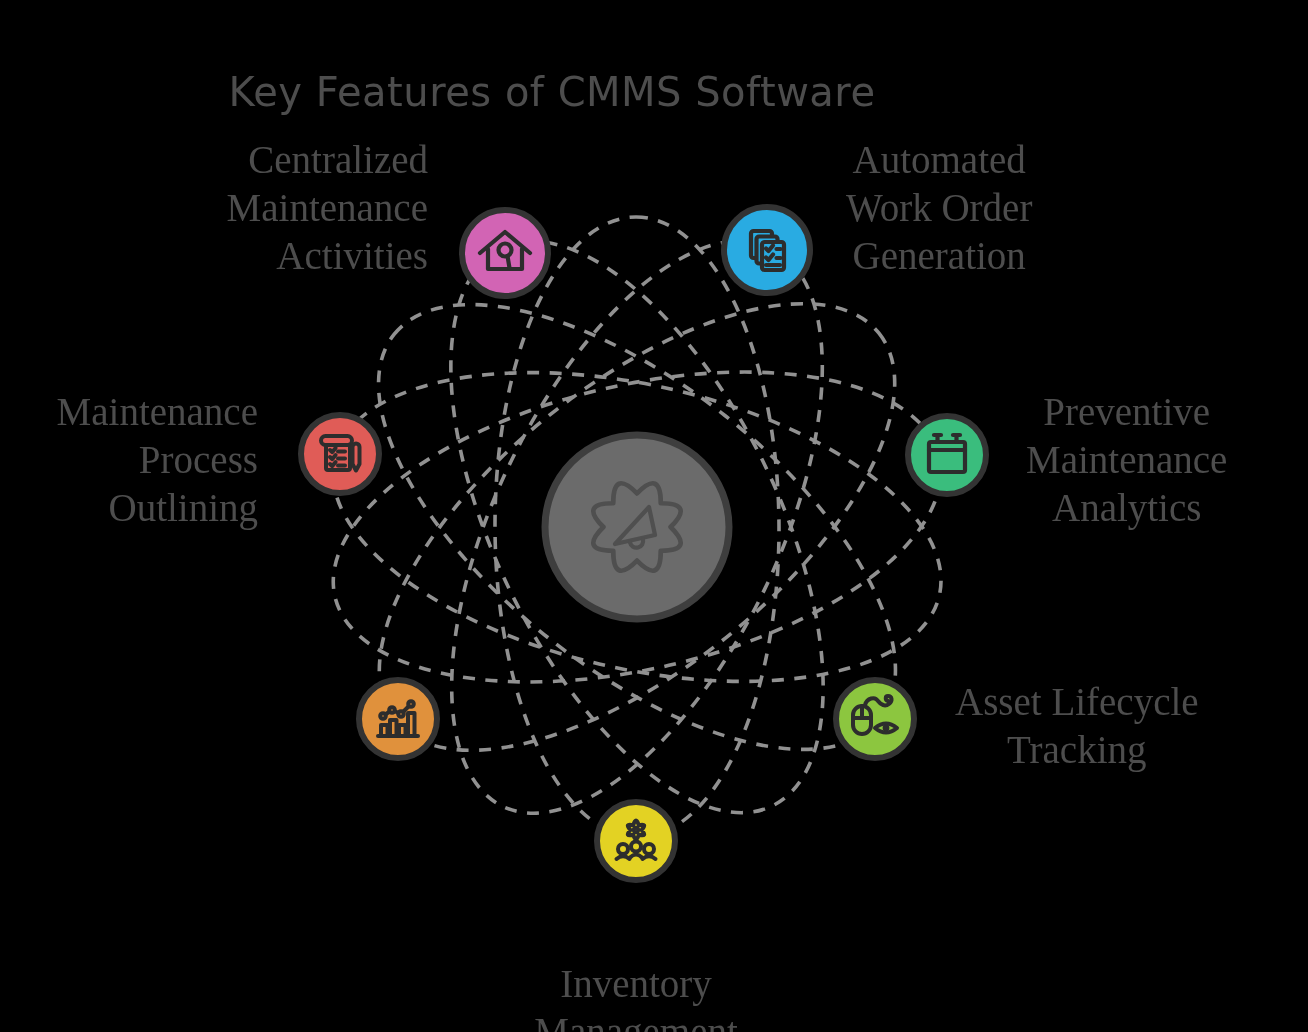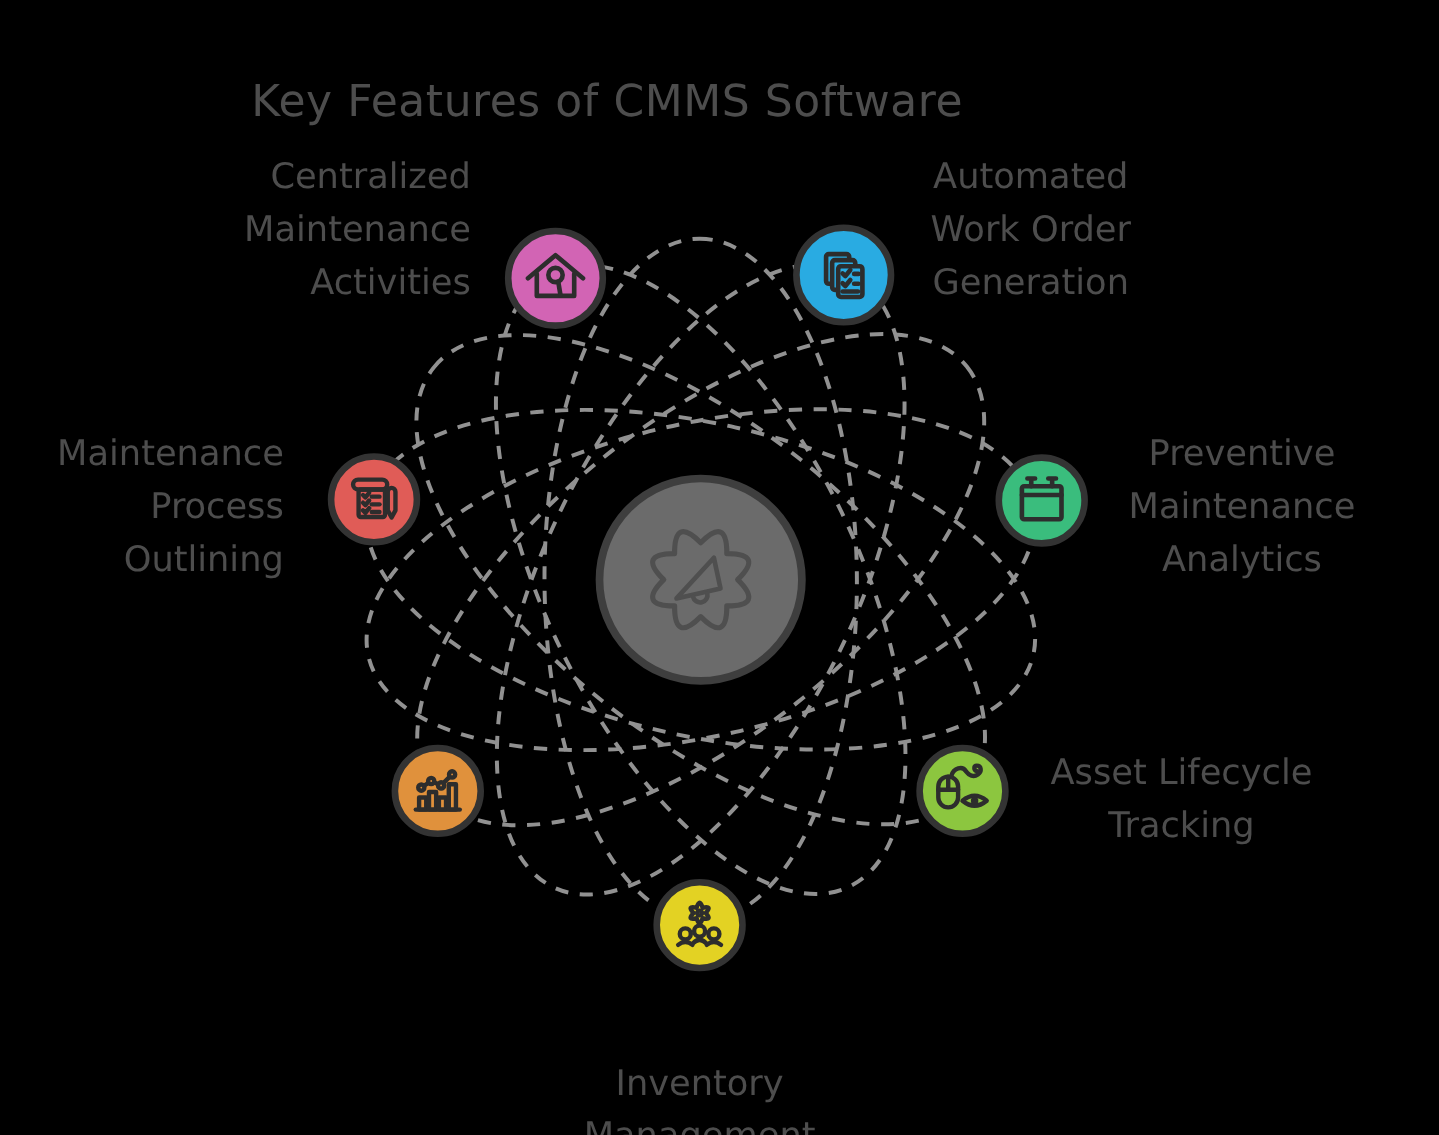--- a/index.html
+++ b/index.html
@@ -11,23 +11,24 @@
   }
   .stage { position: absolute; top: 0; left: 0; width: 1308px; height: 1032px; }
   .diagram-svg { position: absolute; top: 0; left: 0; }
   .title {
     position: absolute; top: 33px; left: 0; width: 1104px;
     text-align: center; font-size: 40px; font-weight: 400;
     color: var(--text, #4d4d4d); letter-spacing: 0.5px; margin-top: 36px;
   }
   .label {
     position: absolute;
-    font-size: 32px; line-height: 48px; font-weight: 400;
+    font-size: 39px; line-height: 48px; font-weight: 400;
     color: var(--text, #4d4d4d);
     white-space: pre-line;
+    font-family: Liberation Serif, serif;
   }
   .align-right  { text-align: right; }
   .align-left   { text-align: center; }
   .align-center { text-align: center; }
 </style>
 </head>
 <body>
 
 <div class="stage">
 

